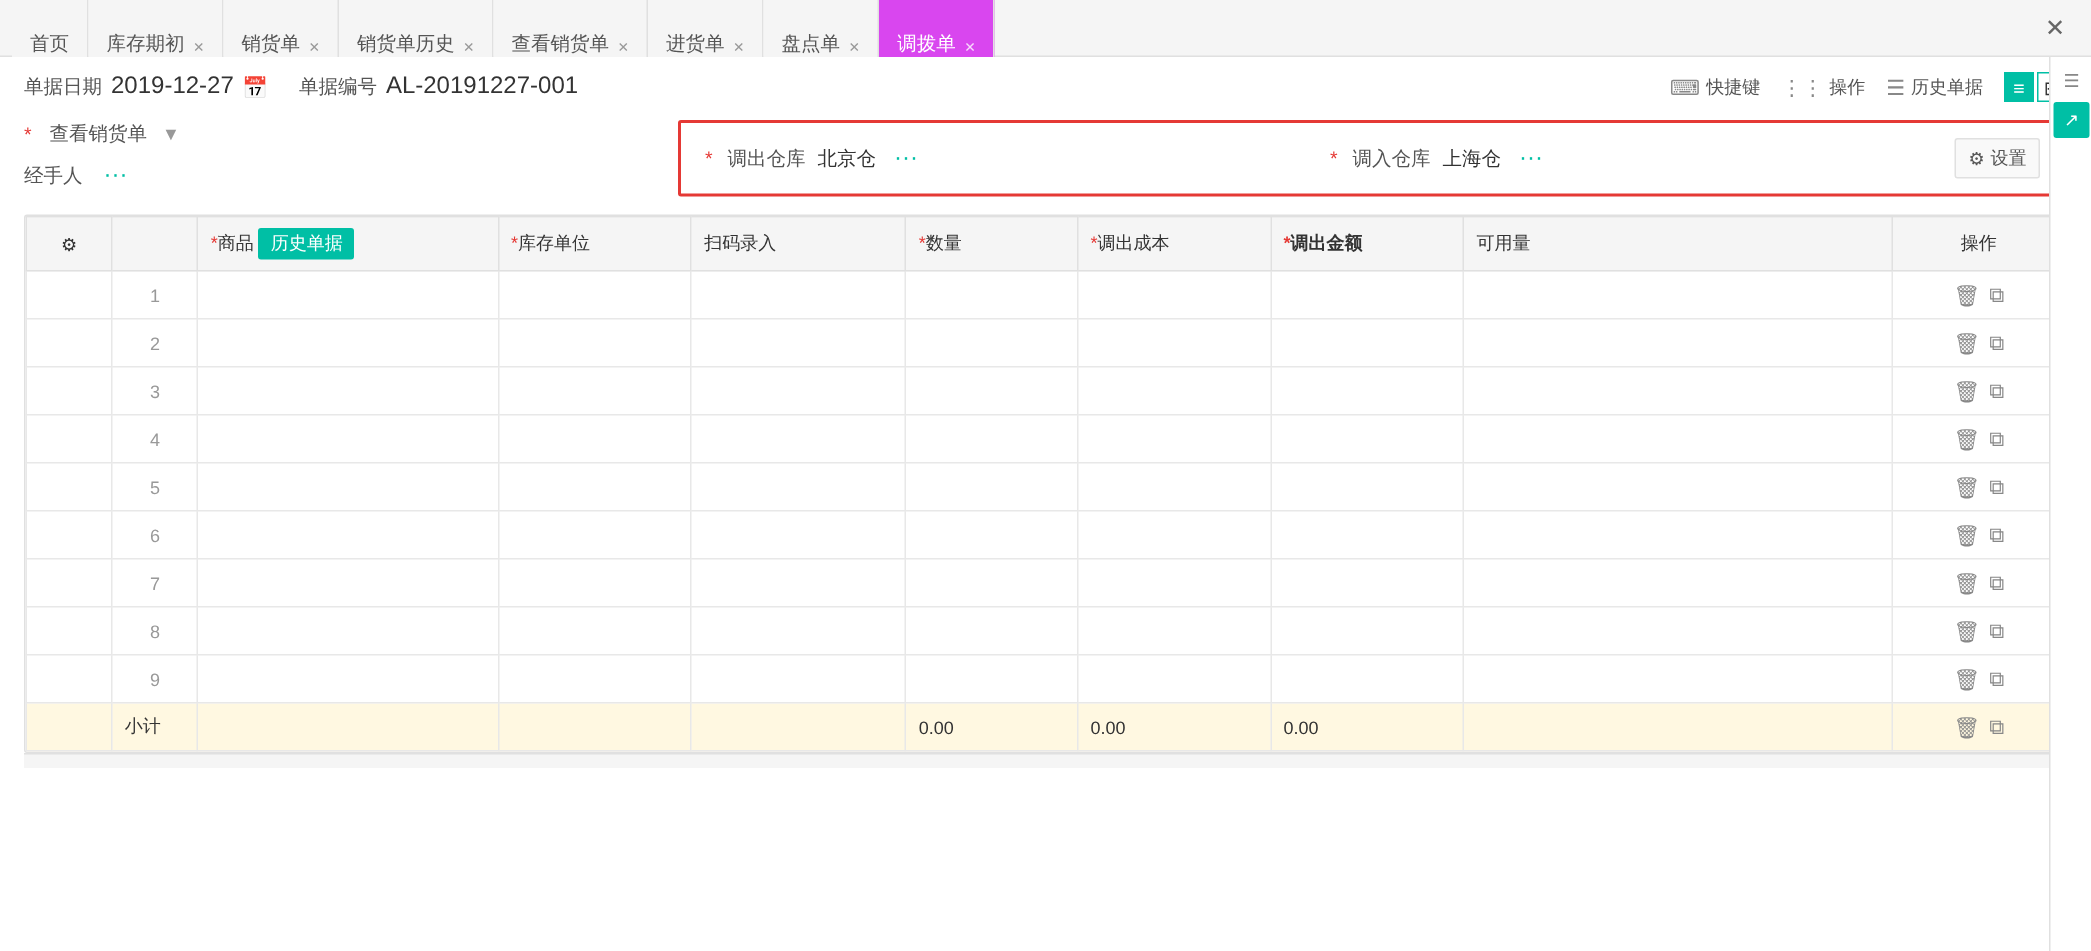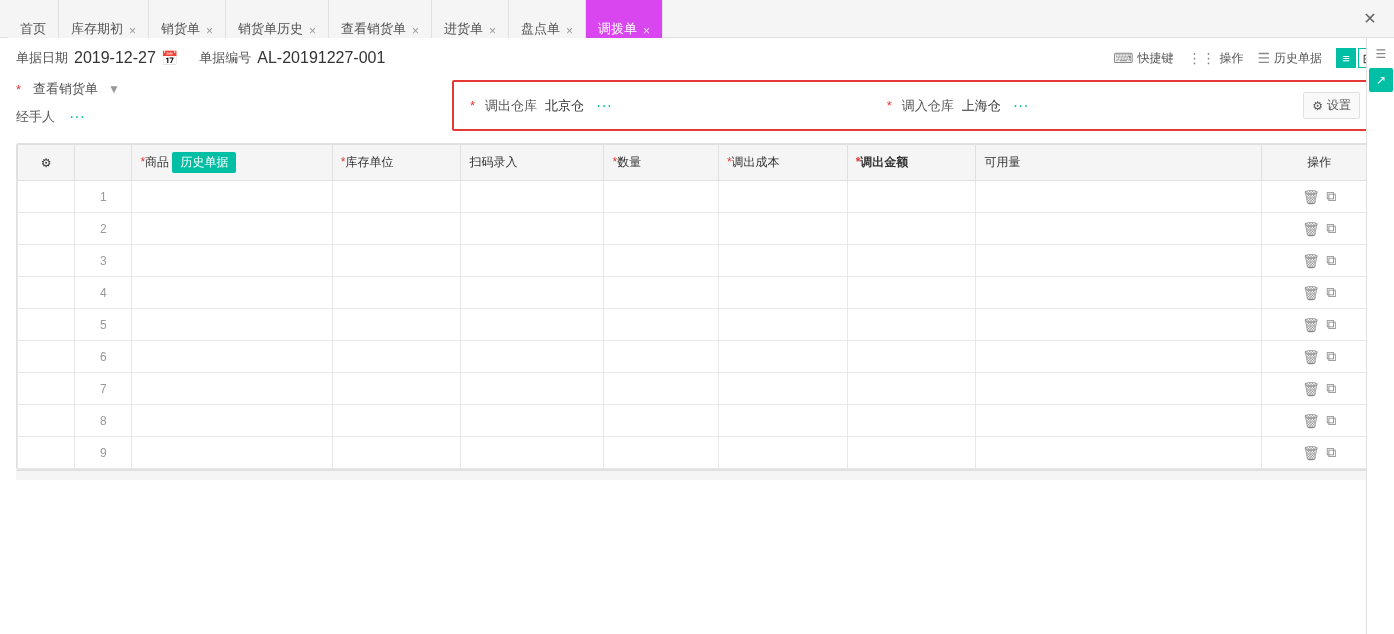--- a/index.html
+++ b/index.html
@@ -592,20 +592,37 @@
         <td class="col-cost"></td>
         <td class="col-amount"></td>
         <td class="col-avail"></td>
         <td class="col-action">
           <div class="action-icons">
             <span class="action-icon">🗑</span>
             <span class="action-icon">⧉</span>
           </div>
         </td>
       </tr>
+          <tr class="subtotal-row">
+        <td></td>
+        <td class="row-num subtotal-label">小计</td>
+        <td></td>
+        <td></td>
+        <td></td>
+        <td>0.00</td>
+        <td>0.00</td>
+        <td>0.00</td>
+        <td></td>
+        <td>
+          <div class="action-icons">
+            <span class="action-icon">🗑</span>
+            <span class="action-icon">⧉</span>
+          </div>
+        </td>
+      </tr>
         </tbody>
     </table>
   </div>
 
   <div class="scroll-bar-area"></div>
 
 </div>
 
 <div class="side-panel">
   <div class="side-btn">☰</div>

